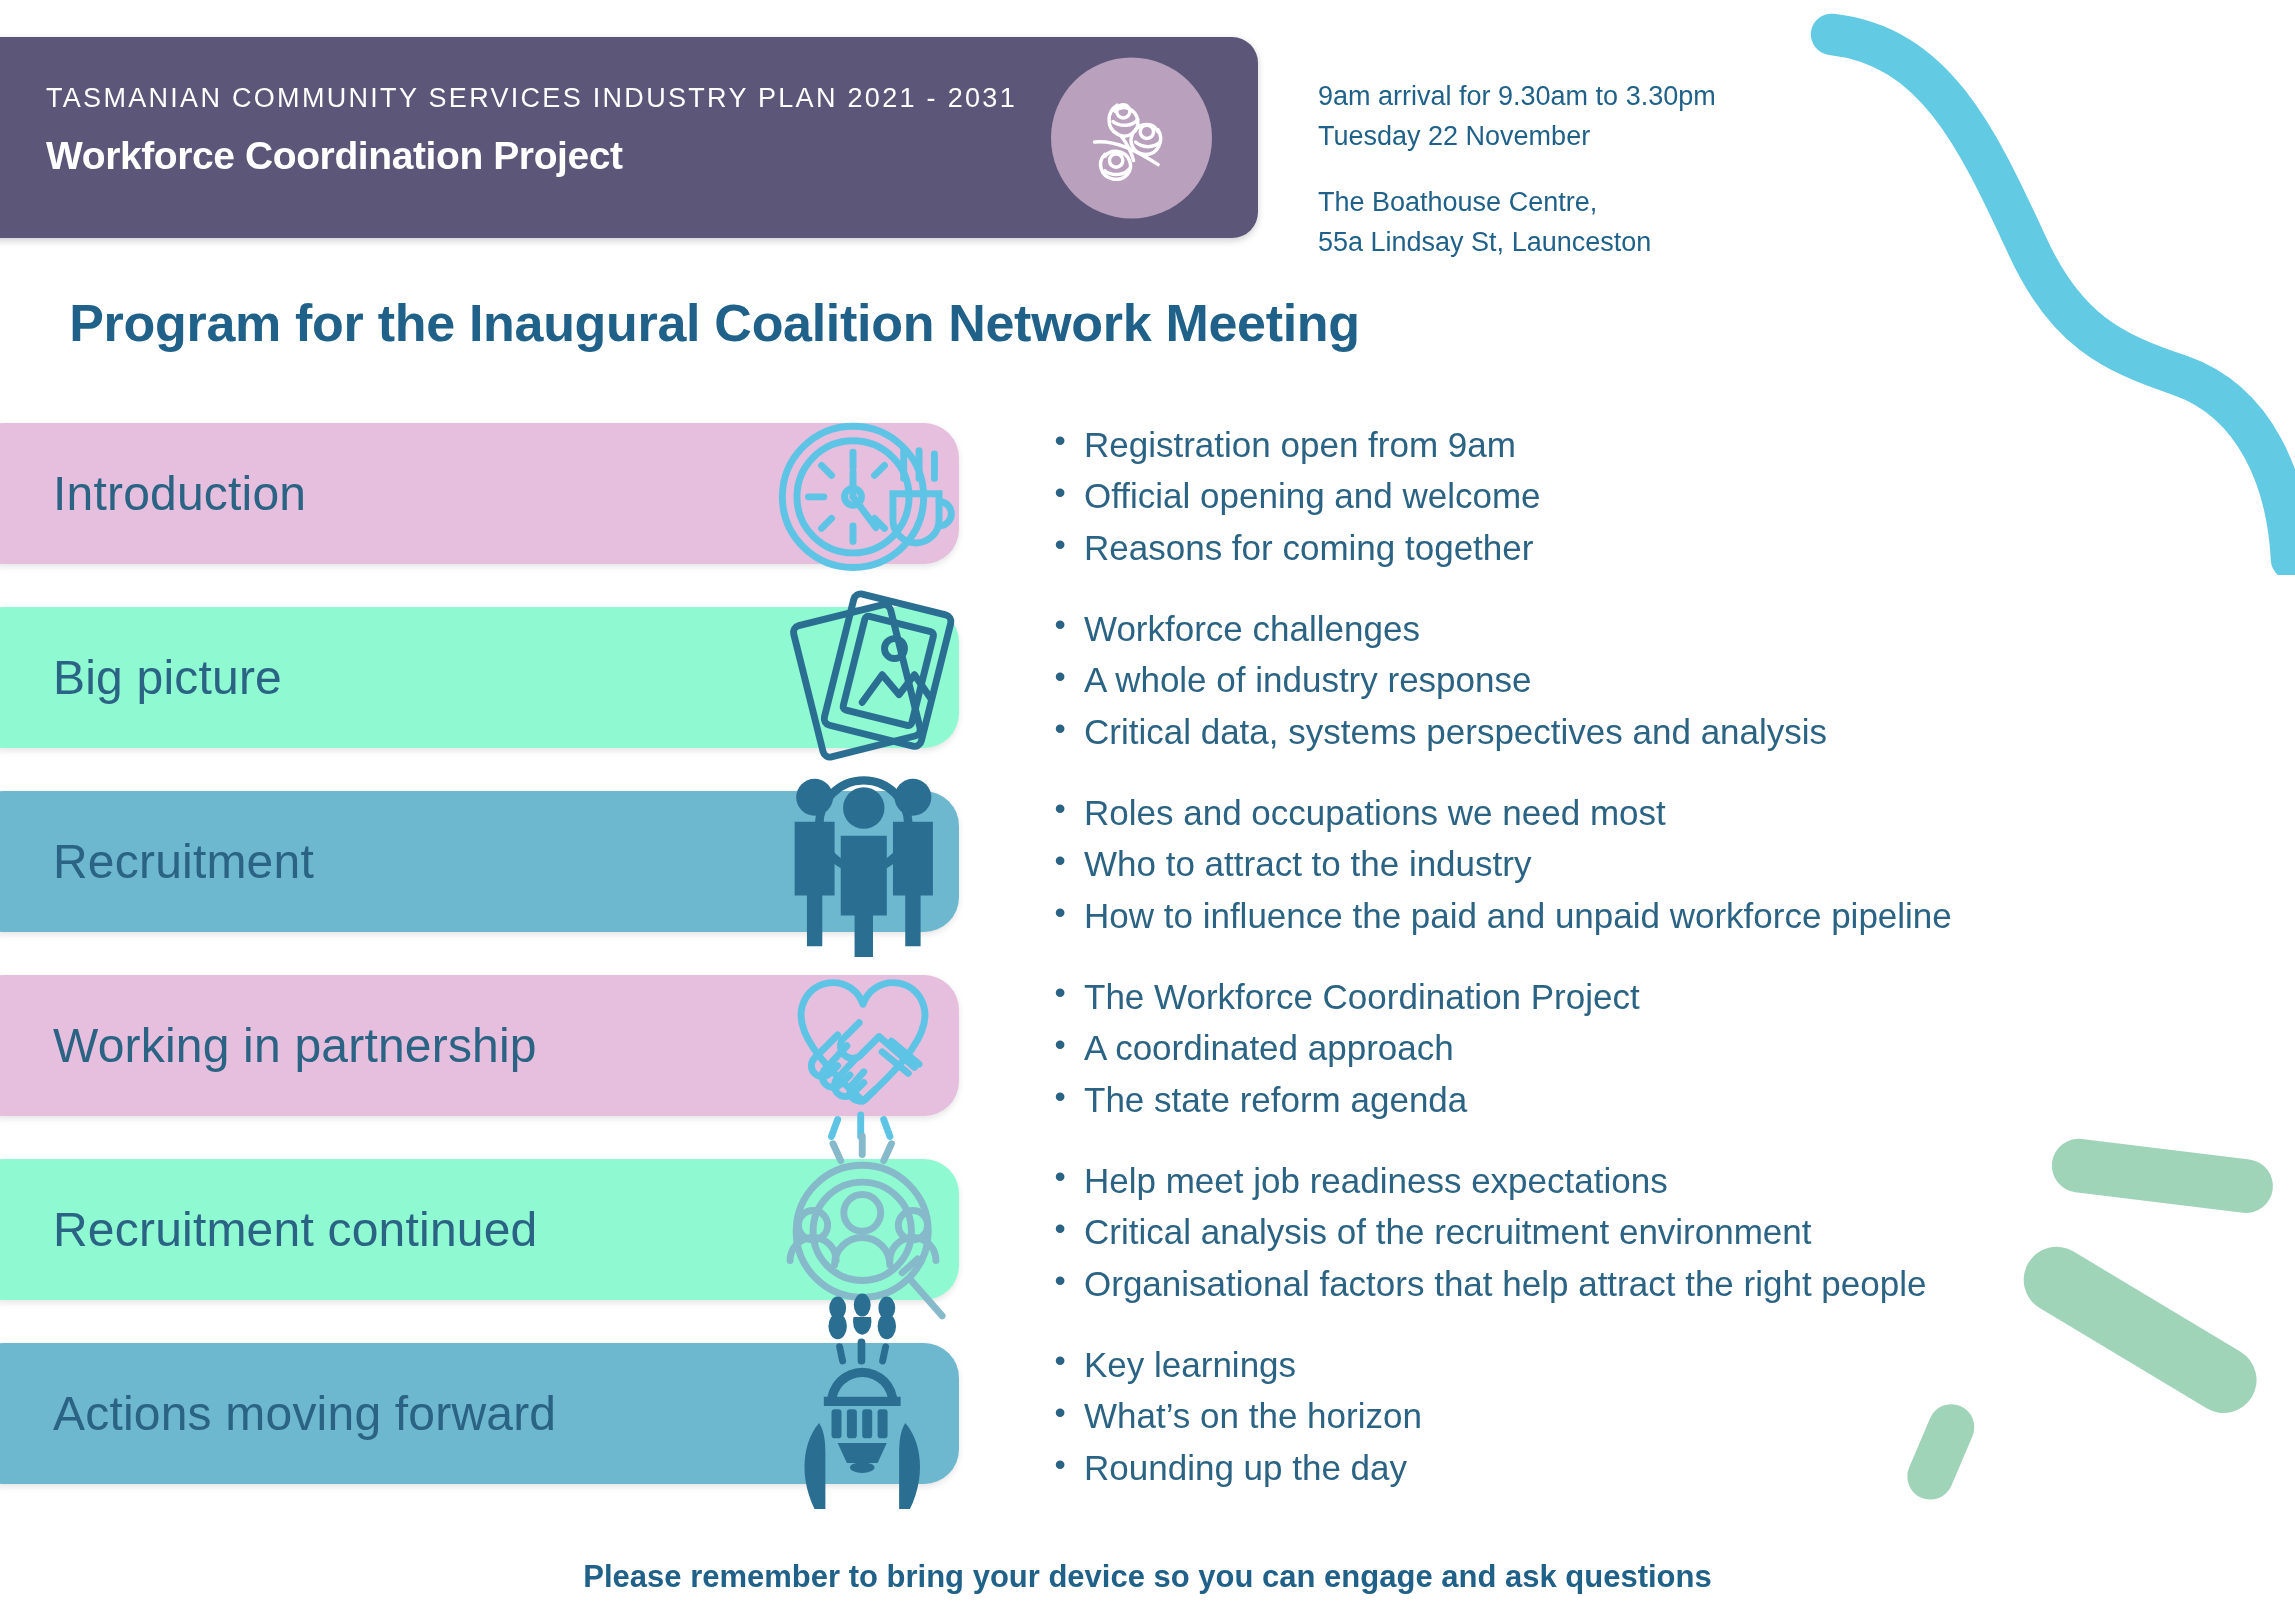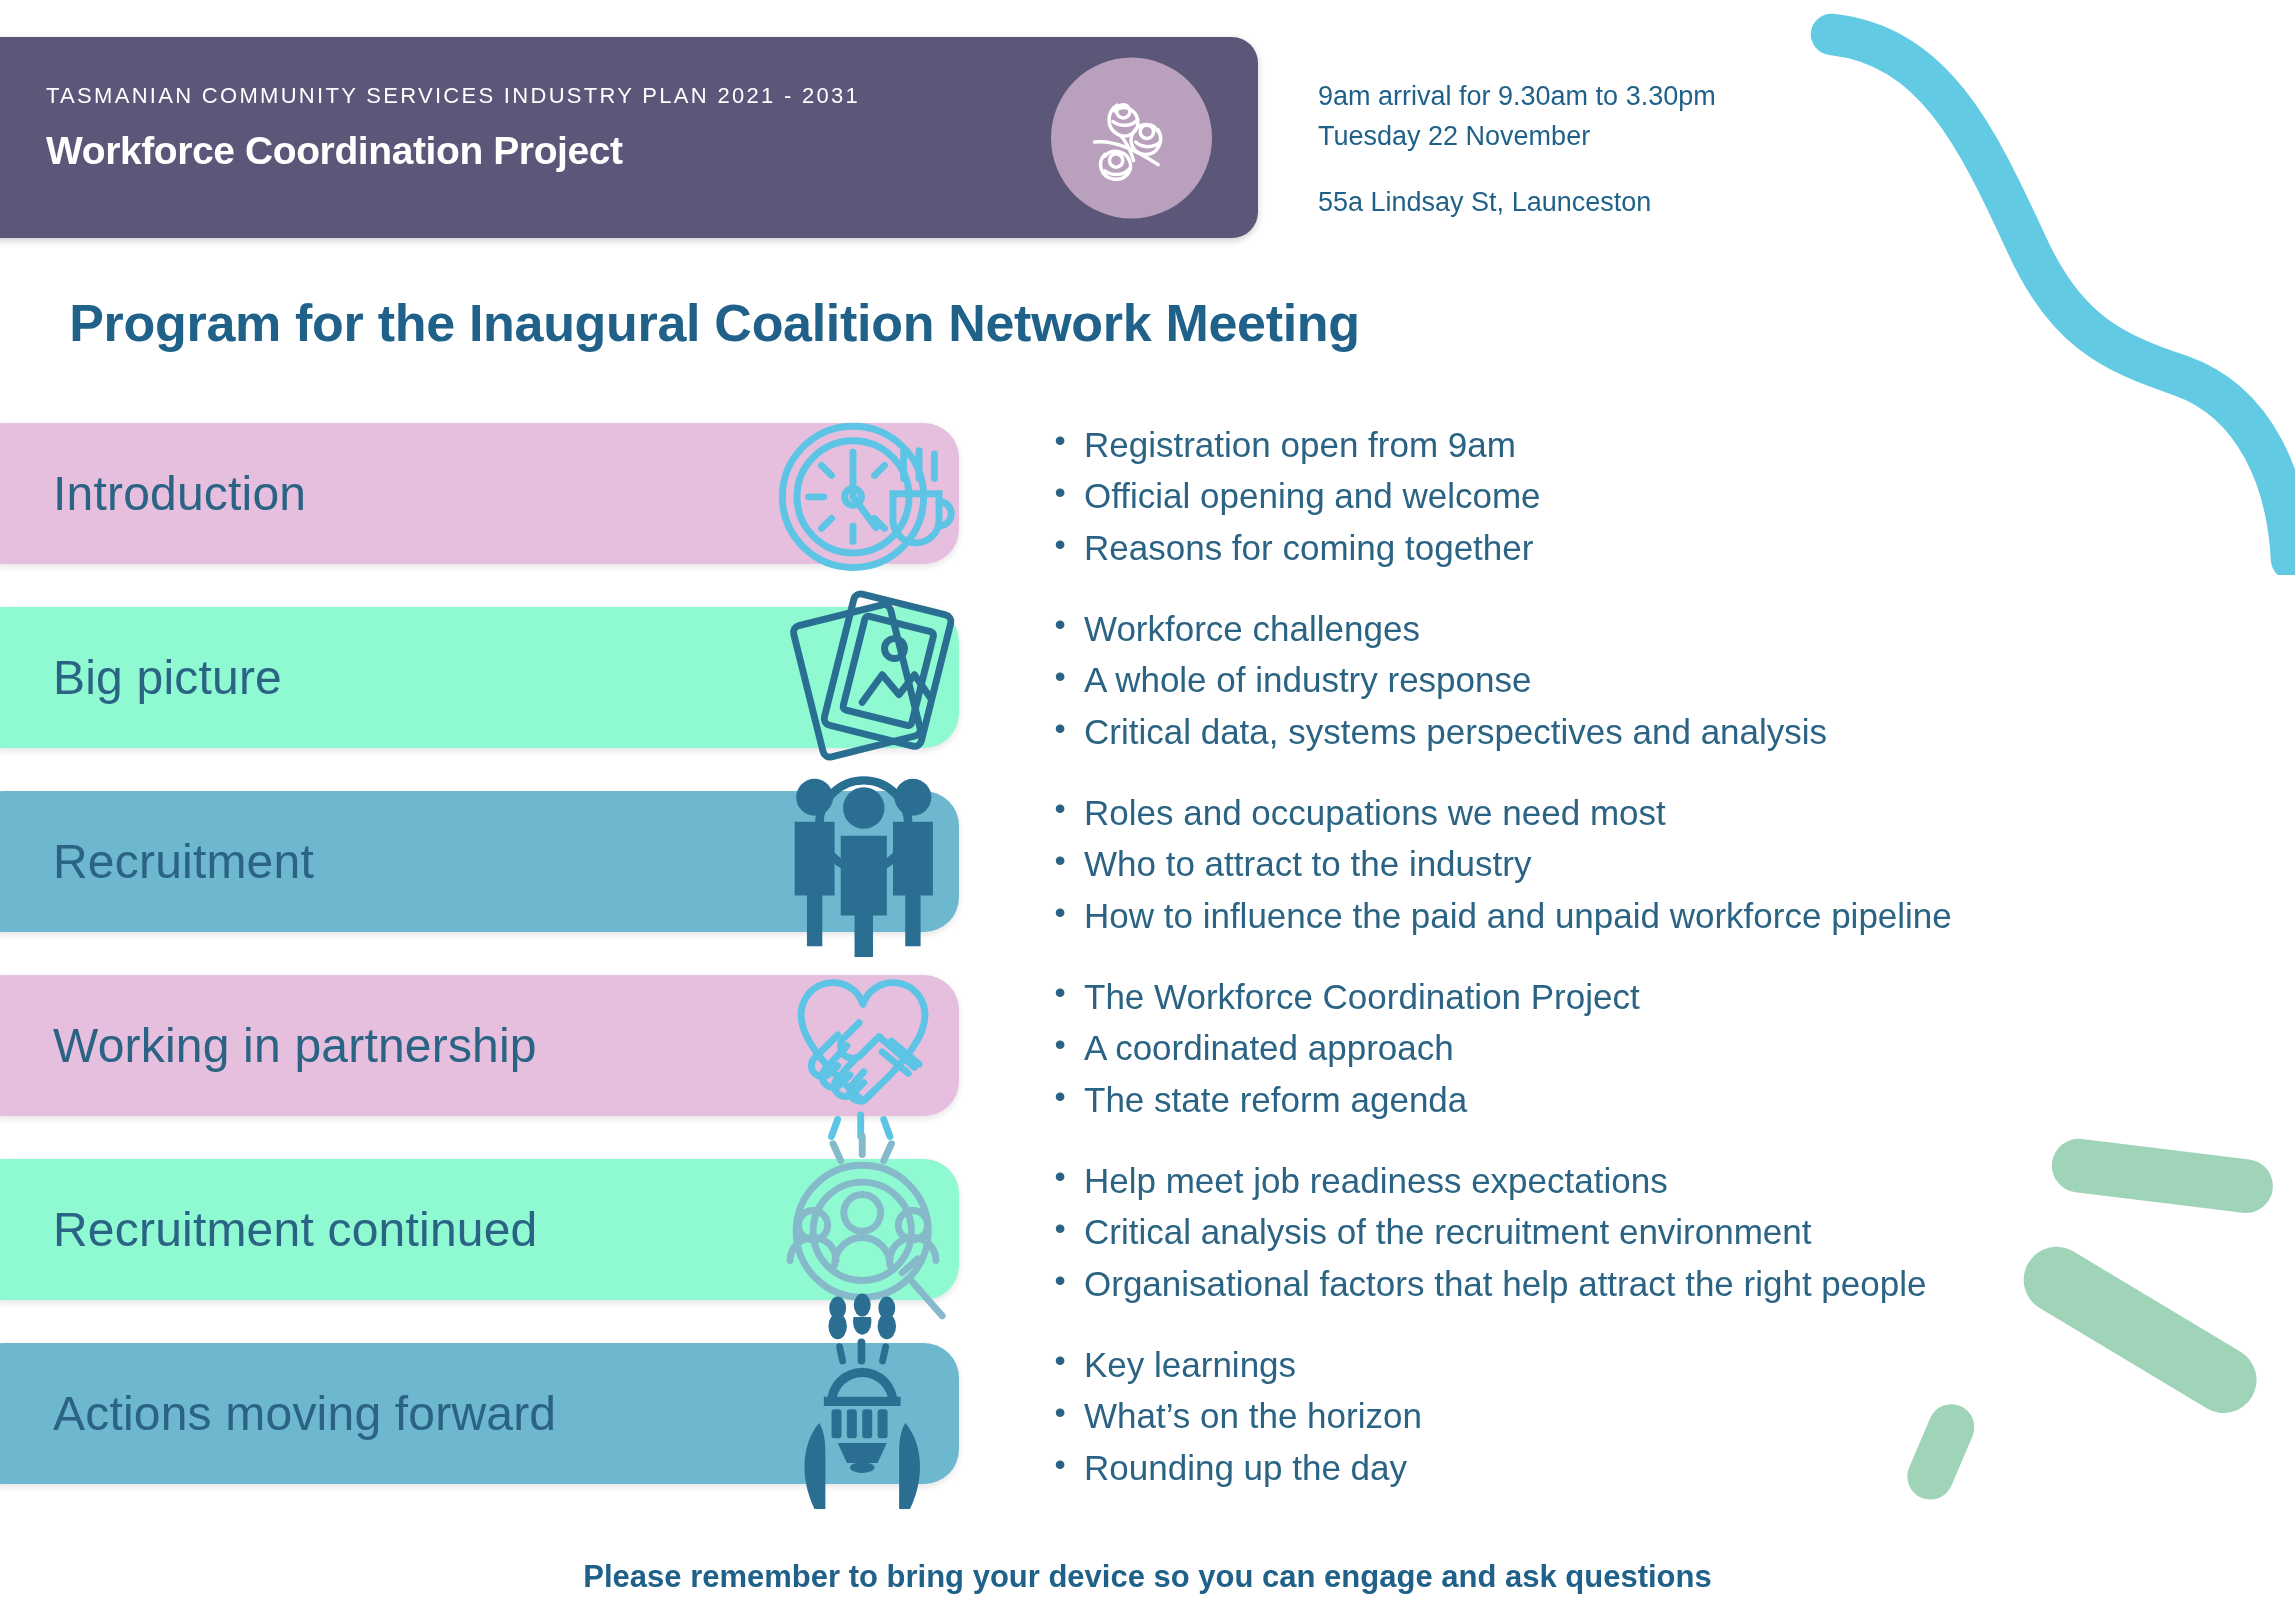--- a/index.html
+++ b/index.html
@@ -19,21 +19,21 @@
   
   .header-bar {
     position: absolute; left: -31px; top: 37px;
     width: 1289px; height: 201px;
     background: #5c5679;
     border-radius: 26px;
     box-shadow: 0 2.3px 7px rgba(0,0,0,0.18);
   }
   .header-text { position: absolute; left: 77px; top: 46px; }
   .header-eyebrow {
-    color: #ffffff; font-size: 22px; font-weight: 500;
+    color: #ffffff; font-size: 27px; font-weight: 500;
     letter-spacing: 2.3px; white-space: nowrap;
   }
   .header-title {
     color: #ffffff; font-size: 39px; font-weight: bold;
     letter-spacing: -0.4px; margin-top: 20px; white-space: nowrap;
   }
   .header-logo {
     position: absolute; right: 46px; top: 50%; transform: translateY(-50%);
     width: 161px; height: 161px; border-radius: 50%;
     background: #b9a0bd;
@@ -130,20 +130,21 @@
           <path d="M50 58 C56 66 60 74 62 82"></path>
         </g>
       </svg>
     </div>
   </div>
 
   <div class="event-info">
     <div>9am arrival for 9.30am to 3.30pm</div>
     <div>Tuesday 22 November</div>
     <div class="gap"></div>
+    <div>The Boathouse Centre,</div>
     <div>55a Lindsay St, Launceston</div>
   </div>
 
   <div class="program-title">Program for the Inaugural Coalition Network Meeting</div>
 
   <div class="rows">
 
     <div class="row">
       <div class="bar" style="background:#e5bfdd">
         <span class="bar-label">Introduction</span>

